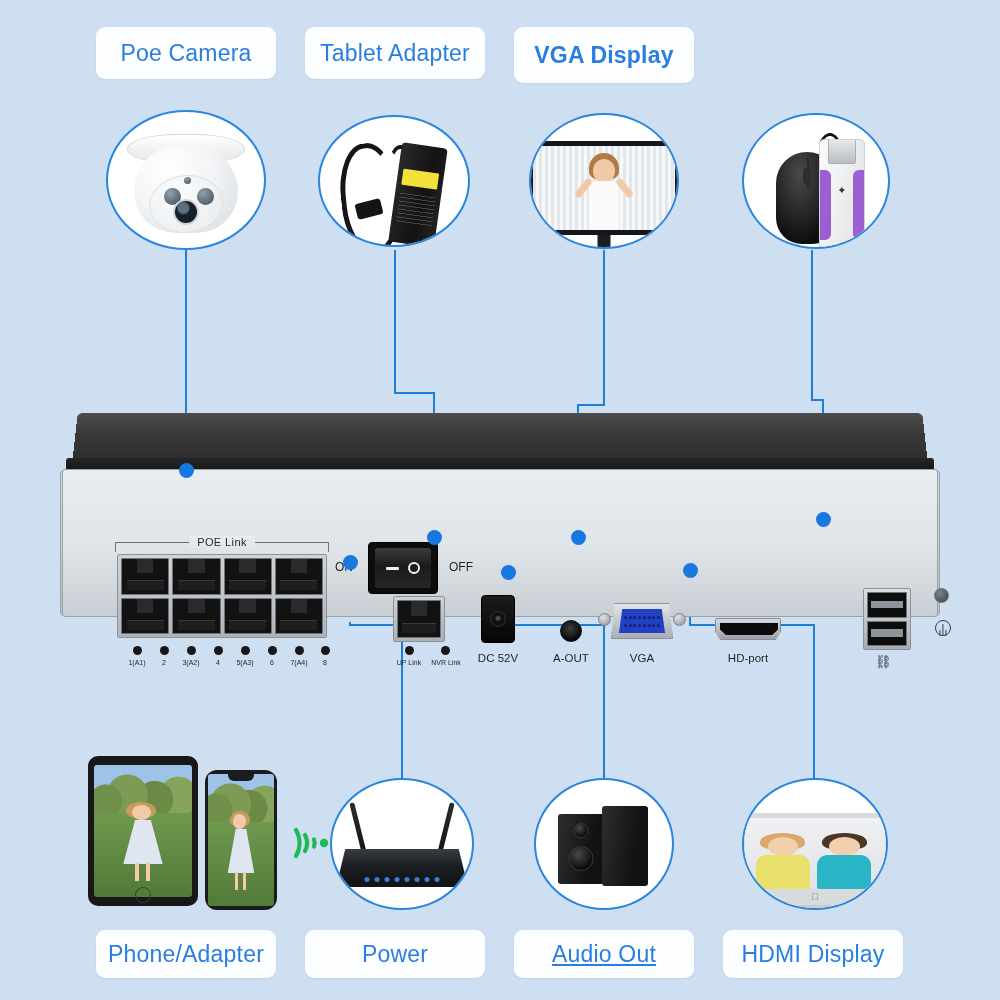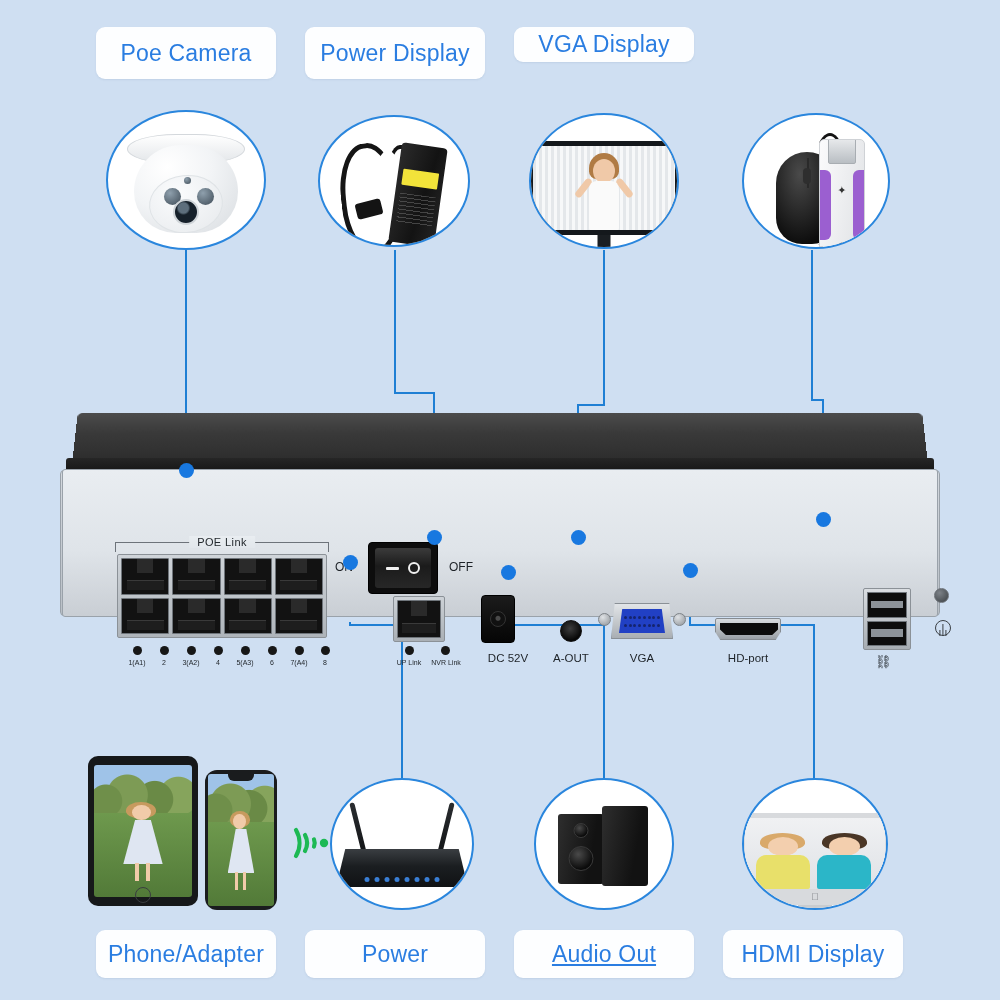--- a/index.html
+++ b/index.html
@@ -431,23 +431,23 @@
       <path d="M508,612 L508,625 L604,625 L604,780"></path>
 
       <path d="M690,612 L690,625 L814,625 L814,780"></path>
     </g>
   </svg>
 
   <div class="pill" style="left:96px;  top:27px; width:180px; height:52px;">
     <span>Poe Camera</span>
   </div>
   <div class="pill" style="left:305px; top:27px; width:180px; height:52px;">
-    <span>Power Display</span>
-  </div>
-  <div class="pill" style="left:514px; top:27px; width:180px; height:35px;">
+    <span>Tablet Adapter</span>
+  </div>
+  <div class="pill" style="left:514px; top:27px; width:180px; height:56px;font-weight:bold;">
     <span>VGA Display</span>
   </div>
 
   <div class="bubble" style="left:106px; top:110px; width:160px; height:140px;">
     <div class="art">
       <div class="cam-base"></div>
       <div class="cam-dome"></div>
       <div class="cam-face"></div>
       <div class="ir" style="left:36%;top:56%;width:17px;height:17px;"></div>
       <div class="ir" style="left:57%;top:56%;width:17px;height:17px;"></div>
@@ -561,21 +561,21 @@
       <div class="sw-text" style="left:272px;top:90px;">ON</div>
       <div class="switch-housing">
         <div class="switch-rocker">
           <div class="sw-bar"></div>
           <div class="sw-circ"></div>
         </div>
       </div>
       <div class="sw-text" style="left:386px;top:90px;">OFF</div>
 
       <div class="dc-jack"></div>
-      <div class="face-lbl" style="left:435px;top:182px;margin-left:10px;">DC  52V</div>
+      <div class="face-lbl" style="left:435px;top:182px;">DC  52V</div>
 
       <div class="aout"></div>
       <div class="face-lbl" style="left:508px;top:182px;">A-OUT</div>
 
       <div class="vga">
         <div class="vga-shell"></div>
         <div class="vga-blue"></div>
         <div class="vga-pins">
           <i></i>
             <i></i>

